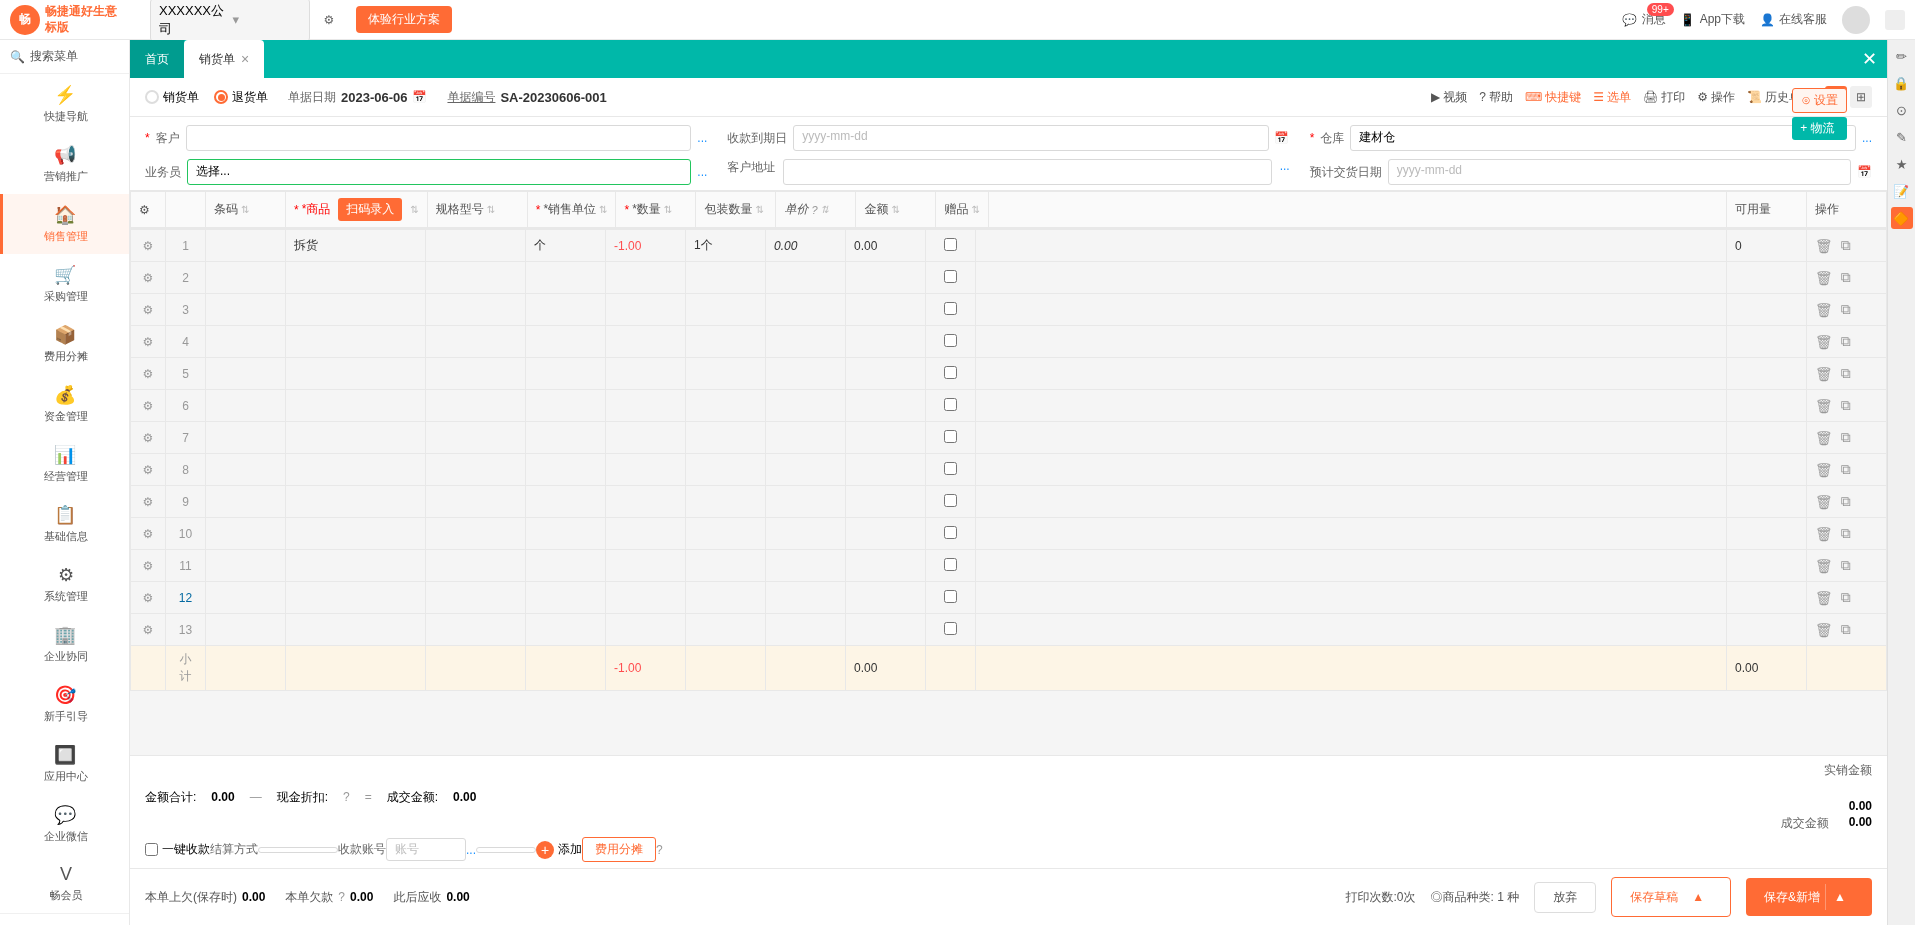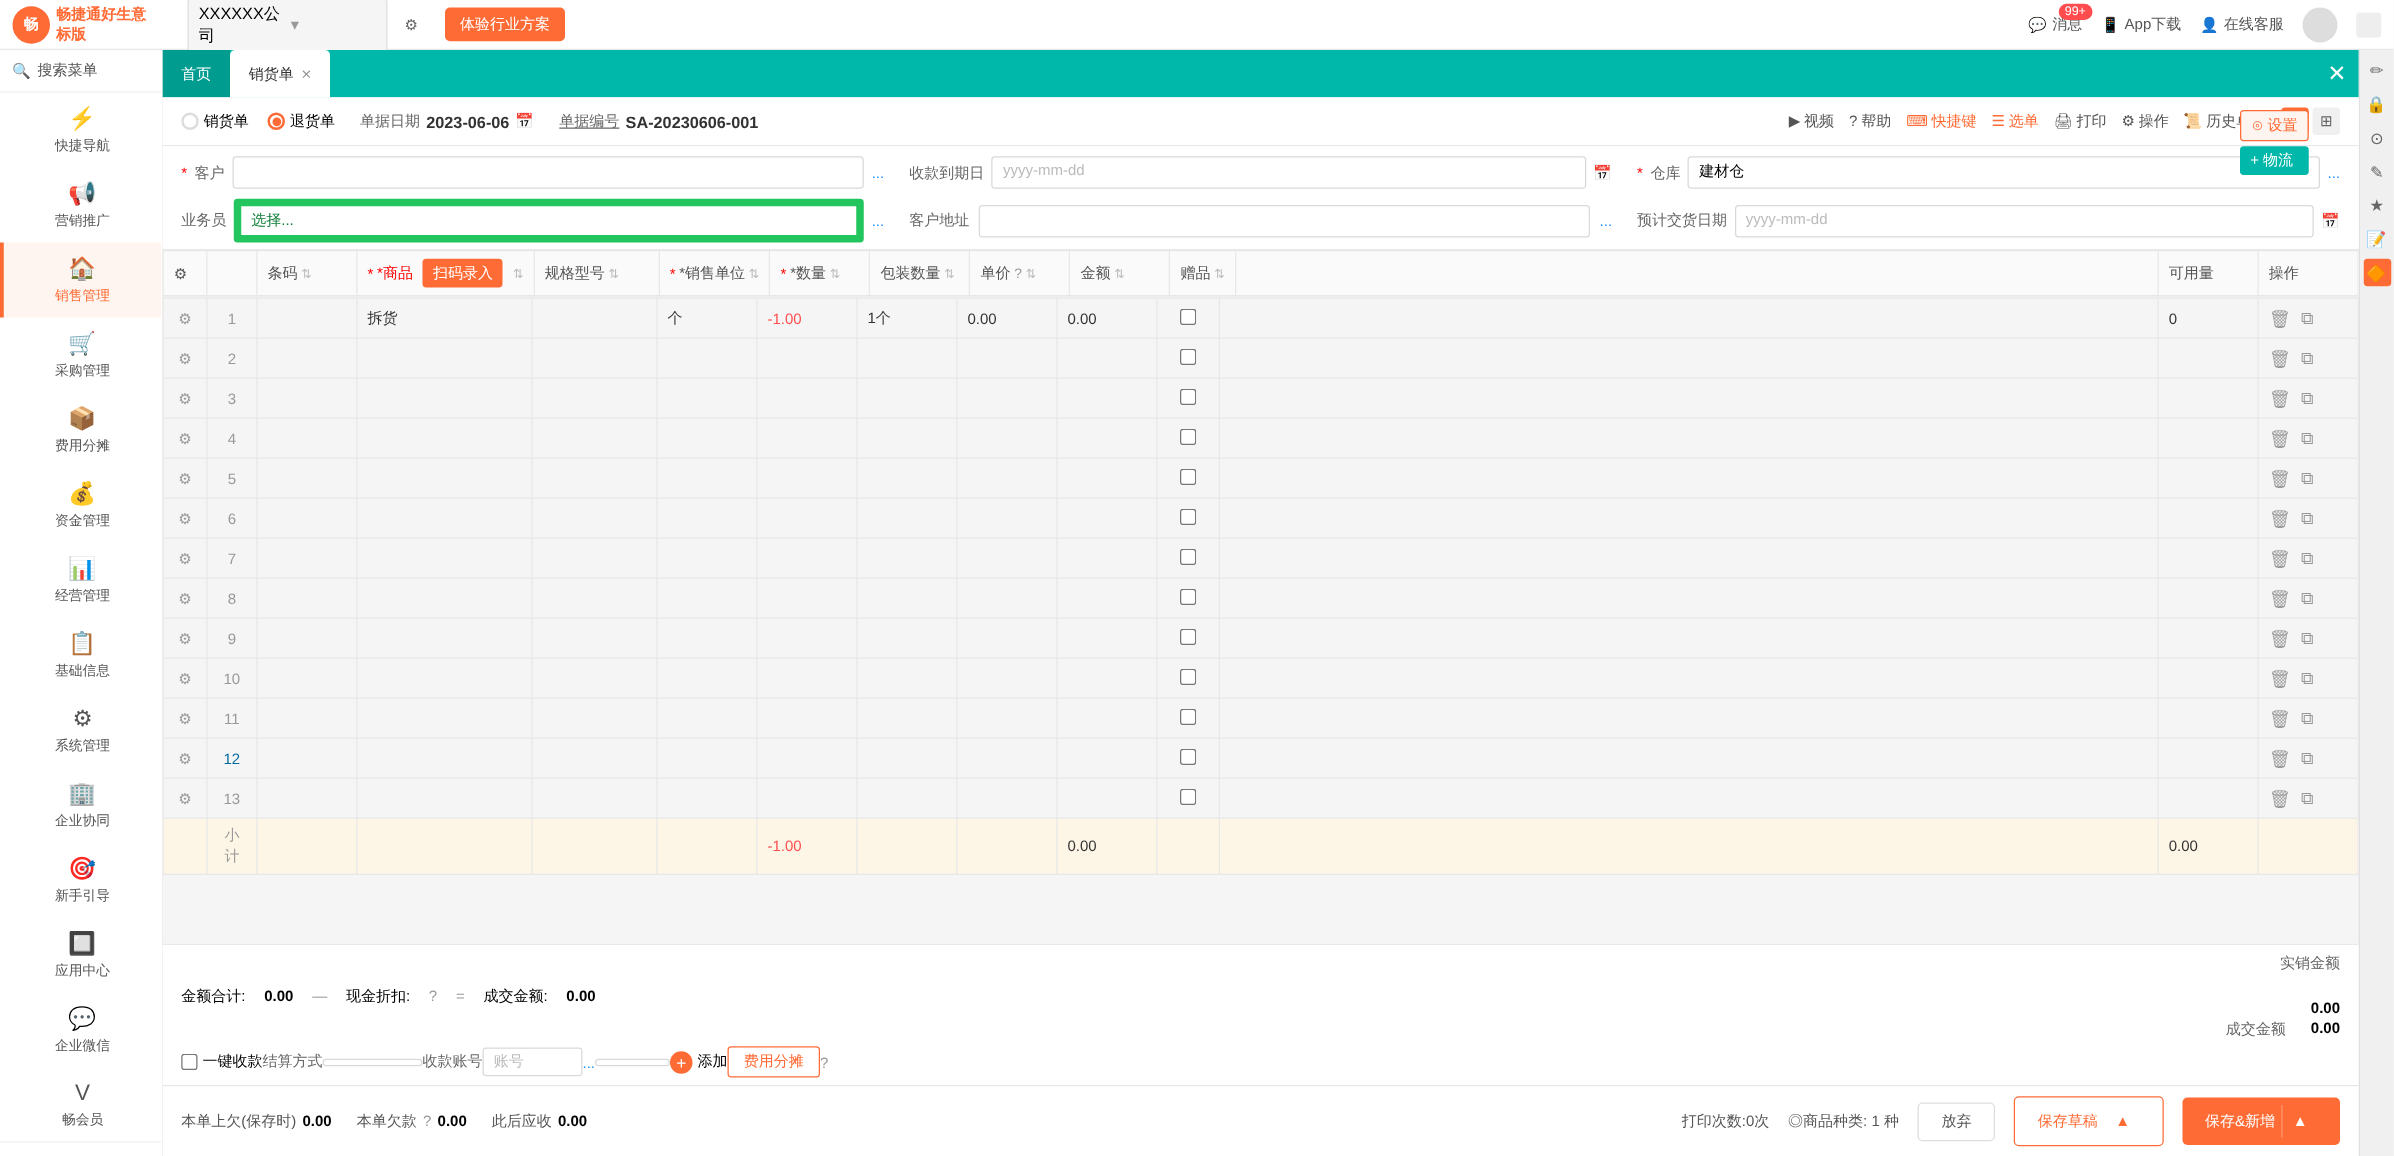--- a/index.html
+++ b/index.html
@@ -57,21 +57,21 @@
     .data-table { width: 100%; border-collapse: collapse; }
     .data-table th { background: #fafafa; border: 1px solid #e8e8e8; padding: 6px 8px; text-align: left; font-weight: normal; color: #555; white-space: nowrap; font-size: 12px; }
     .data-table td { border: 1px solid #e8e8e8; padding: 5px 8px; color: #333; font-size: 12px; height: 32px; }
     .col-num { width: 40px; text-align: center; color: #999; }
     .col-barcode { width: 80px; }
     .col-product { width: 140px; }
     .col-spec { width: 100px; }
     .col-unit { width: 80px; }
     .col-qty { width: 80px; }
     .col-pkgqty { width: 80px; }
-    .col-price { width: 80px; }
+    .col-price { width: 80px; font-style: italic; }
     .col-amount { width: 80px; }
     .col-gift { width: 50px; }
     .col-available { width: 80px; }
     .col-op { width: 80px; }
     .table-scroll { flex: 1; overflow-y: auto; overflow-x: auto; }
     .op-icons { display: flex; gap: 8px; align-items: center; }
     .op-icon { color: #999; cursor: pointer; font-size: 14px; }
 
     
     .bottom-bar { background: white; border-top: 1px solid #e8e8e8; padding: 8px 15px; display: flex; align-items: center; flex-shrink: 0; gap: 10px; }
@@ -306,24 +306,24 @@
         </div>
         <div style="display:flex;align-items:center;gap:6px;">
           <span style="color:red;">*</span>
           <span style="color:#666;">仓库</span>
           <div style="flex:1;border:1px solid #d9d9d9;border-radius:3px;padding:3px 8px;min-height:26px;background:white;">建材仓</div>
           <span style="color:#1890ff;cursor:pointer;">...</span>
         </div>
 
         <div style="display:flex;align-items:center;gap:6px;">
           <span style="color:#666;">业务员</span>
-          <div style="flex:1;border:6px solid #22c55e;border-radius:3px;padding:3px 8px;min-height:26px;background:white;color:#15803d;">选择...</div>
+          <div style="flex:1;border:1px solid #22c55e;border-radius:3px;padding:3px 8px;min-height:26px;background:white;color:#000000;">选择...</div>
           <span style="color:#1890ff;cursor:pointer;">...</span>
         </div>
-        <div style="display:flex;align-items:center;gap:8px;">
+        <div style="display:flex;gap:8px;">
           <span style="color:#666;">客户地址</span>
           <div style="flex:1;border:1px solid #d9d9d9;border-radius:3px;padding:3px 8px;min-height:26px;background:white;"></div>
           <span style="color:#1890ff;cursor:pointer;">...</span>
         </div>
         <div style="display:flex;align-items:center;gap:6px;">
           <span style="color:#666;">预计交货日期</span>
           <div style="flex:1;border:1px solid #d9d9d9;border-radius:3px;padding:3px 8px;min-height:26px;background:white;color:#bbb;">yyyy-mm-dd</div>
           <span style="color:#999;cursor:pointer;">📅</span>
         </div>
 

